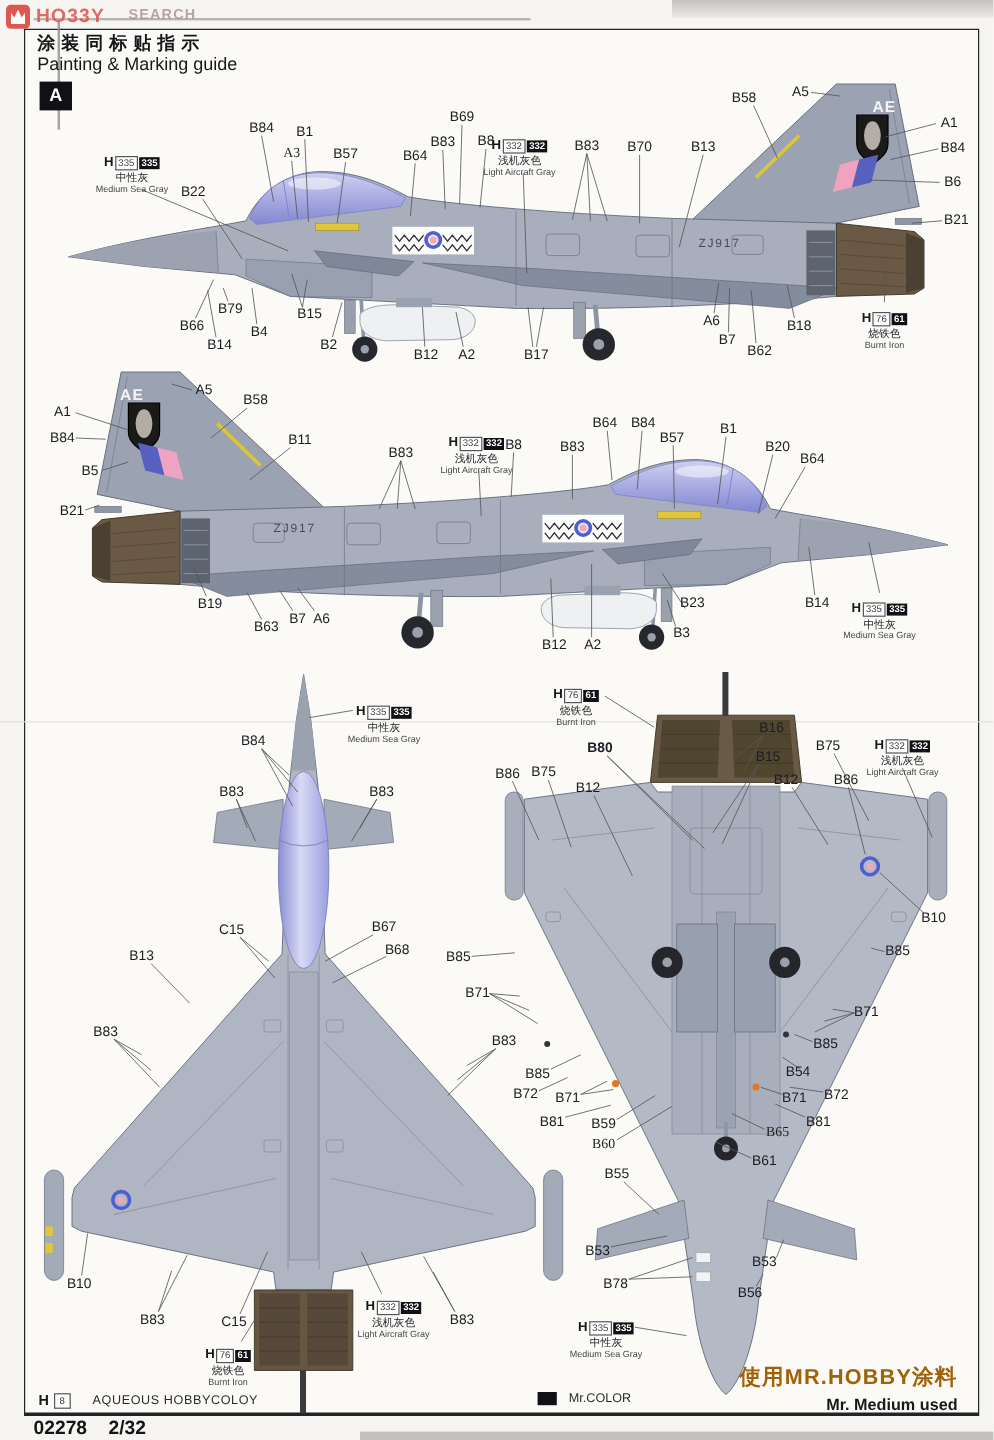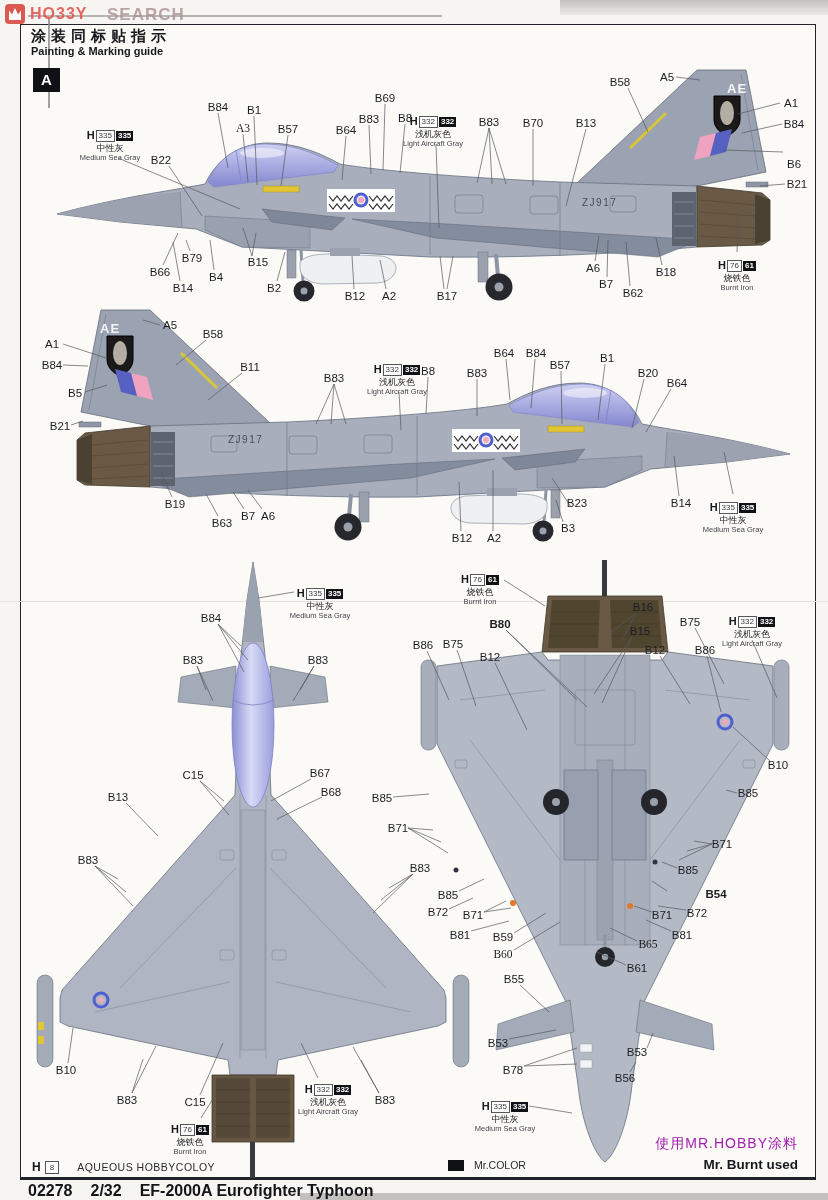--- a/index.html
+++ b/index.html
@@ -13,24 +13,24 @@
   .scan-band-bottom{position:absolute;left:300px;top:1193px;width:528px;height:7px;background:#c2c1be;}
   .scan-line{position:absolute;left:0;top:601px;width:828px;height:1px;background:#e2e1dc;}
   
   .watermark{position:absolute;left:2px;top:2px;width:470px;height:110px;pointer-events:none;}
   .wm-line{position:absolute;left:26px;top:13px;width:414px;height:1.5px;background:#a9a5a2;opacity:.8;}
   .wm-vline{position:absolute;left:46px;top:16px;width:1.5px;height:90px;background:#8f8c89;opacity:.8;}
   .wm-icon{position:absolute;left:3px;top:2px;width:20px;height:20px;background:#d9493f;border-radius:4px;opacity:.9;}
   .wm-icon:after{content:"";position:absolute;left:4px;top:4px;width:12px;height:12px;
        background:#fff;clip-path:polygon(0 100%,0 20%,25% 55%,50% 0,75% 55%,100% 20%,100% 100%);}
   .wm-red{position:absolute;left:28px;top:3px;font-size:16px;font-weight:bold;color:#e0524a;letter-spacing:1px;opacity:.85;}
-  .wm-gray{position:absolute;left:105px;top:3px;font-size:17px;font-weight:bold;color:#ab8f92;letter-spacing:1px;opacity:.8;}
+  .wm-gray{position:absolute;left:105px;top:3px;font-size:12px;font-weight:bold;color:#ab8f92;letter-spacing:1px;opacity:.8;}
   
   .title-cn{position:absolute;left:31px;top:27px;font-size:15px;font-weight:bold;color:#17181c;letter-spacing:5px;}
-  .title-en{position:absolute;left:31px;top:45px;font-size:11px;font-weight:bold;color:#17181c;}
+  .title-en{position:absolute;left:31px;top:45px;font-size:15px;font-weight:normal;color:#17181c;}
   .variant-box{position:absolute;left:33px;top:68px;width:27px;height:24px;background:#101114;
        color:#fff;font-size:15px;font-weight:bold;text-align:center;line-height:24px;}
   
   svg.art{position:absolute;left:0;top:0;}
   .co{position:absolute;transform:translate(-50%,-50%);font-size:11.5px;color:#1c1d21;white-space:nowrap;}
   .serial{font-size:10px;fill:#464b57;letter-spacing:1.5px;}
   .tailcode{font-size:13px;font-weight:bold;fill:#f4f4f6;letter-spacing:1px;}
   .chip{position:absolute;transform:translate(-50%,0);text-align:center;width:110px;line-height:1;}
   .chip-row{display:inline-flex;align-items:center;gap:1px;font-size:11px;font-weight:bold;color:#17181c;}
   .chip-aq{border:1px solid #55565c;background:#fdfdfc;font-size:8px;font-weight:normal;padding:1px 2px;color:#3c3d44;}
@@ -39,21 +39,21 @@
   .chip-en{font-size:7.5px;color:#45464c;margin-top:1px;}
   
   .legend-aq{position:absolute;left:32px;top:1160px;display:flex;align-items:center;gap:4px;}
   .legend-aq .h{font-size:12px;font-weight:bold;color:#17181c;}
   .legend-aq .bx{border:1px solid #55565c;font-size:8px;padding:1px 4px;color:#3c3d44;background:#fdfdfc;}
   .legend-aq .tx{font-size:10.5px;color:#2a2b30;margin-left:14px;letter-spacing:.5px;}
   .legend-mr{position:absolute;left:448px;top:1159px;display:flex;align-items:center;gap:10px;}
   .legend-mr .sq{width:16px;height:11px;background:#101114;}
   .legend-mr .tx{font-size:10.5px;color:#2a2b30;}
   .usage{position:absolute;right:30px;top:1135px;text-align:right;}
-  .usage .cn{font-size:14px;font-weight:normal;color:#a21caf;letter-spacing:1px;}
+  .usage .cn{font-size:18px;font-weight:bold;color:#a16207;letter-spacing:1px;}
   .usage .en{font-size:13.5px;font-weight:bold;color:#17181c;margin-top:4px;}
   .footer{position:absolute;left:28px;top:1182px;display:flex;gap:18px;
        font-size:16px;font-weight:bold;color:#141519;}
 </style>
 </head>
 <body>
 
 <div class="page-frame"></div>
 <div class="scan-band-top"></div>
 <div class="scan-band-bottom"></div>
@@ -401,21 +401,21 @@
     <span class="co" style="left: 369px; top: 119px;">B83</span>
     <span class="co" style="left: 385px; top: 98px;">B69</span>
     <span class="co" style="left: 405px; top: 118px;">B8</span>
     <span class="co" style="left: 489px; top: 122px;">B83</span>
     <span class="co" style="left: 533px; top: 123px;">B70</span>
     <span class="co" style="left: 586px; top: 123px;">B13</span>
     <span class="co" style="left: 620px; top: 82px;">B58</span>
     <span class="co" style="left: 667px; top: 77px;">A5</span>
     <span class="co" style="left: 791px; top: 103px;">A1</span>
     <span class="co" style="left: 794px; top: 124px;">B84</span>
-    <span class="co" style="left: 794px; top: 164px;">B6</span>
+    <span class="co" style="left: 794px; top: 152px;">B6</span>
     <span class="co" style="left: 797px; top: 184px;">B21</span>
     <span class="co" style="left: 161px; top: 160px;">B22</span>
     <span class="co" style="left: 160px; top: 272px; text-align: right;">B66</span>
     <span class="co" style="left: 192px; top: 258px;">B79</span>
     <span class="co" style="left: 183px; top: 288px;">B14</span>
     <span class="co" style="left: 216px; top: 277px;">B4</span>
     <span class="co" style="left: 258px; top: 262px;">B15</span>
     <span class="co" style="left: 274px; top: 288px;">B2</span>
     <span class="co" style="left: 355px; top: 296px;">B12</span>
     <span class="co" style="left: 389px; top: 296px;">A2</span>
@@ -510,21 +510,21 @@
     <span class="co" style="left: 705px; top: 650px;">B86</span>
     <span class="co" style="left: 423px; top: 645px;">B86</span>
     <span class="co" style="left: 453px; top: 644px;">B75</span>
     <span class="co" style="left: 490px; top: 657px;">B12</span>
     <span class="co" style="left: 778px; top: 765px;">B10</span>
     <span class="co" style="left: 748px; top: 793px;">B85</span>
     <span class="co" style="left: 382px; top: 798px;">B85</span>
     <span class="co" style="left: 398px; top: 828px;">B71</span>
     <span class="co" style="left: 722px; top: 844px;">B71</span>
     <span class="co" style="left: 688px; top: 870px;">B85</span>
-    <span class="co" style="left: 716px; top: 894px; font-weight: bold;">B54</span>
+    <span class="co" style="left: 665px; top: 894px;">B54</span>
     <span class="co" style="left: 448px; top: 895px;">B85</span>
     <span class="co" style="left: 438px; top: 912px;">B72</span>
     <span class="co" style="left: 473px; top: 915px;">B71</span>
     <span class="co" style="left: 662px; top: 915px;">B71</span>
     <span class="co" style="left: 697px; top: 913px;">B72</span>
     <span class="co" style="left: 460px; top: 935px;">B81</span>
     <span class="co" style="left: 682px; top: 935px;">B81</span>
     <span class="co" style="left: 503px; top: 937px;">B59</span>
     <span class="co" style="left: 503px; top: 954px; font-family: Liberation Serif, serif;">B60</span>
     <span class="co" style="left: 648px; top: 944px; font-family: Liberation Serif, serif;">B65</span>
@@ -555,20 +555,19 @@
   <span class="h">H</span>
   <span class="bx">8</span>
   <span class="tx">AQUEOUS HOBBYCOLOY</span>
 </div>
 <div class="legend-mr">
   <span class="sq"></span>
   <span class="tx">Mr.COLOR</span>
 </div>
 <div class="usage">
   <div class="cn">使用MR.HOBBY涂料</div>
-  <div class="en">Mr. Burnt used</div>
+  <div class="en">Mr. Medium used</div>
 </div>
 
 <div class="footer">
   <span>02278</span>
   <span>2/32</span>
-  <span>EF-2000A Eurofighter Typhoon</span>
 </div>
 
 </body></html>

